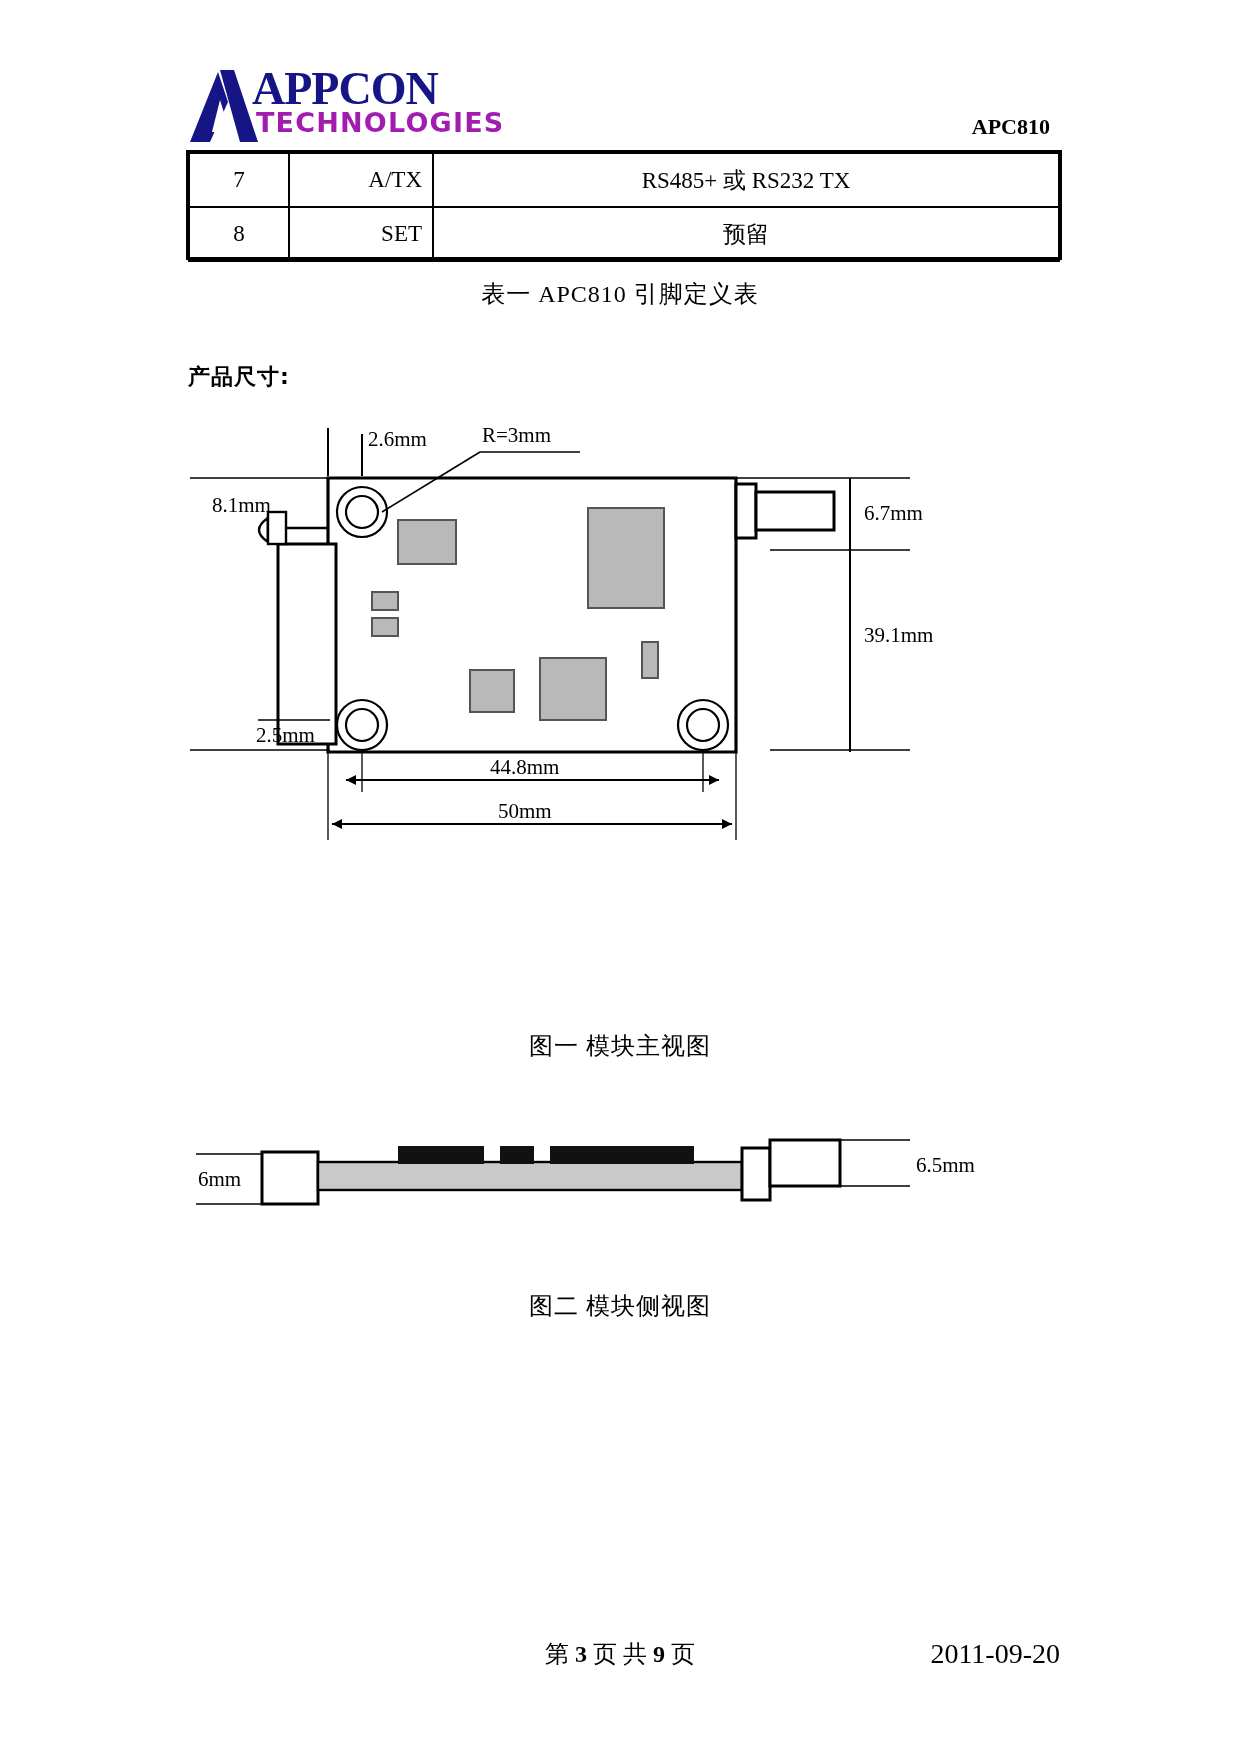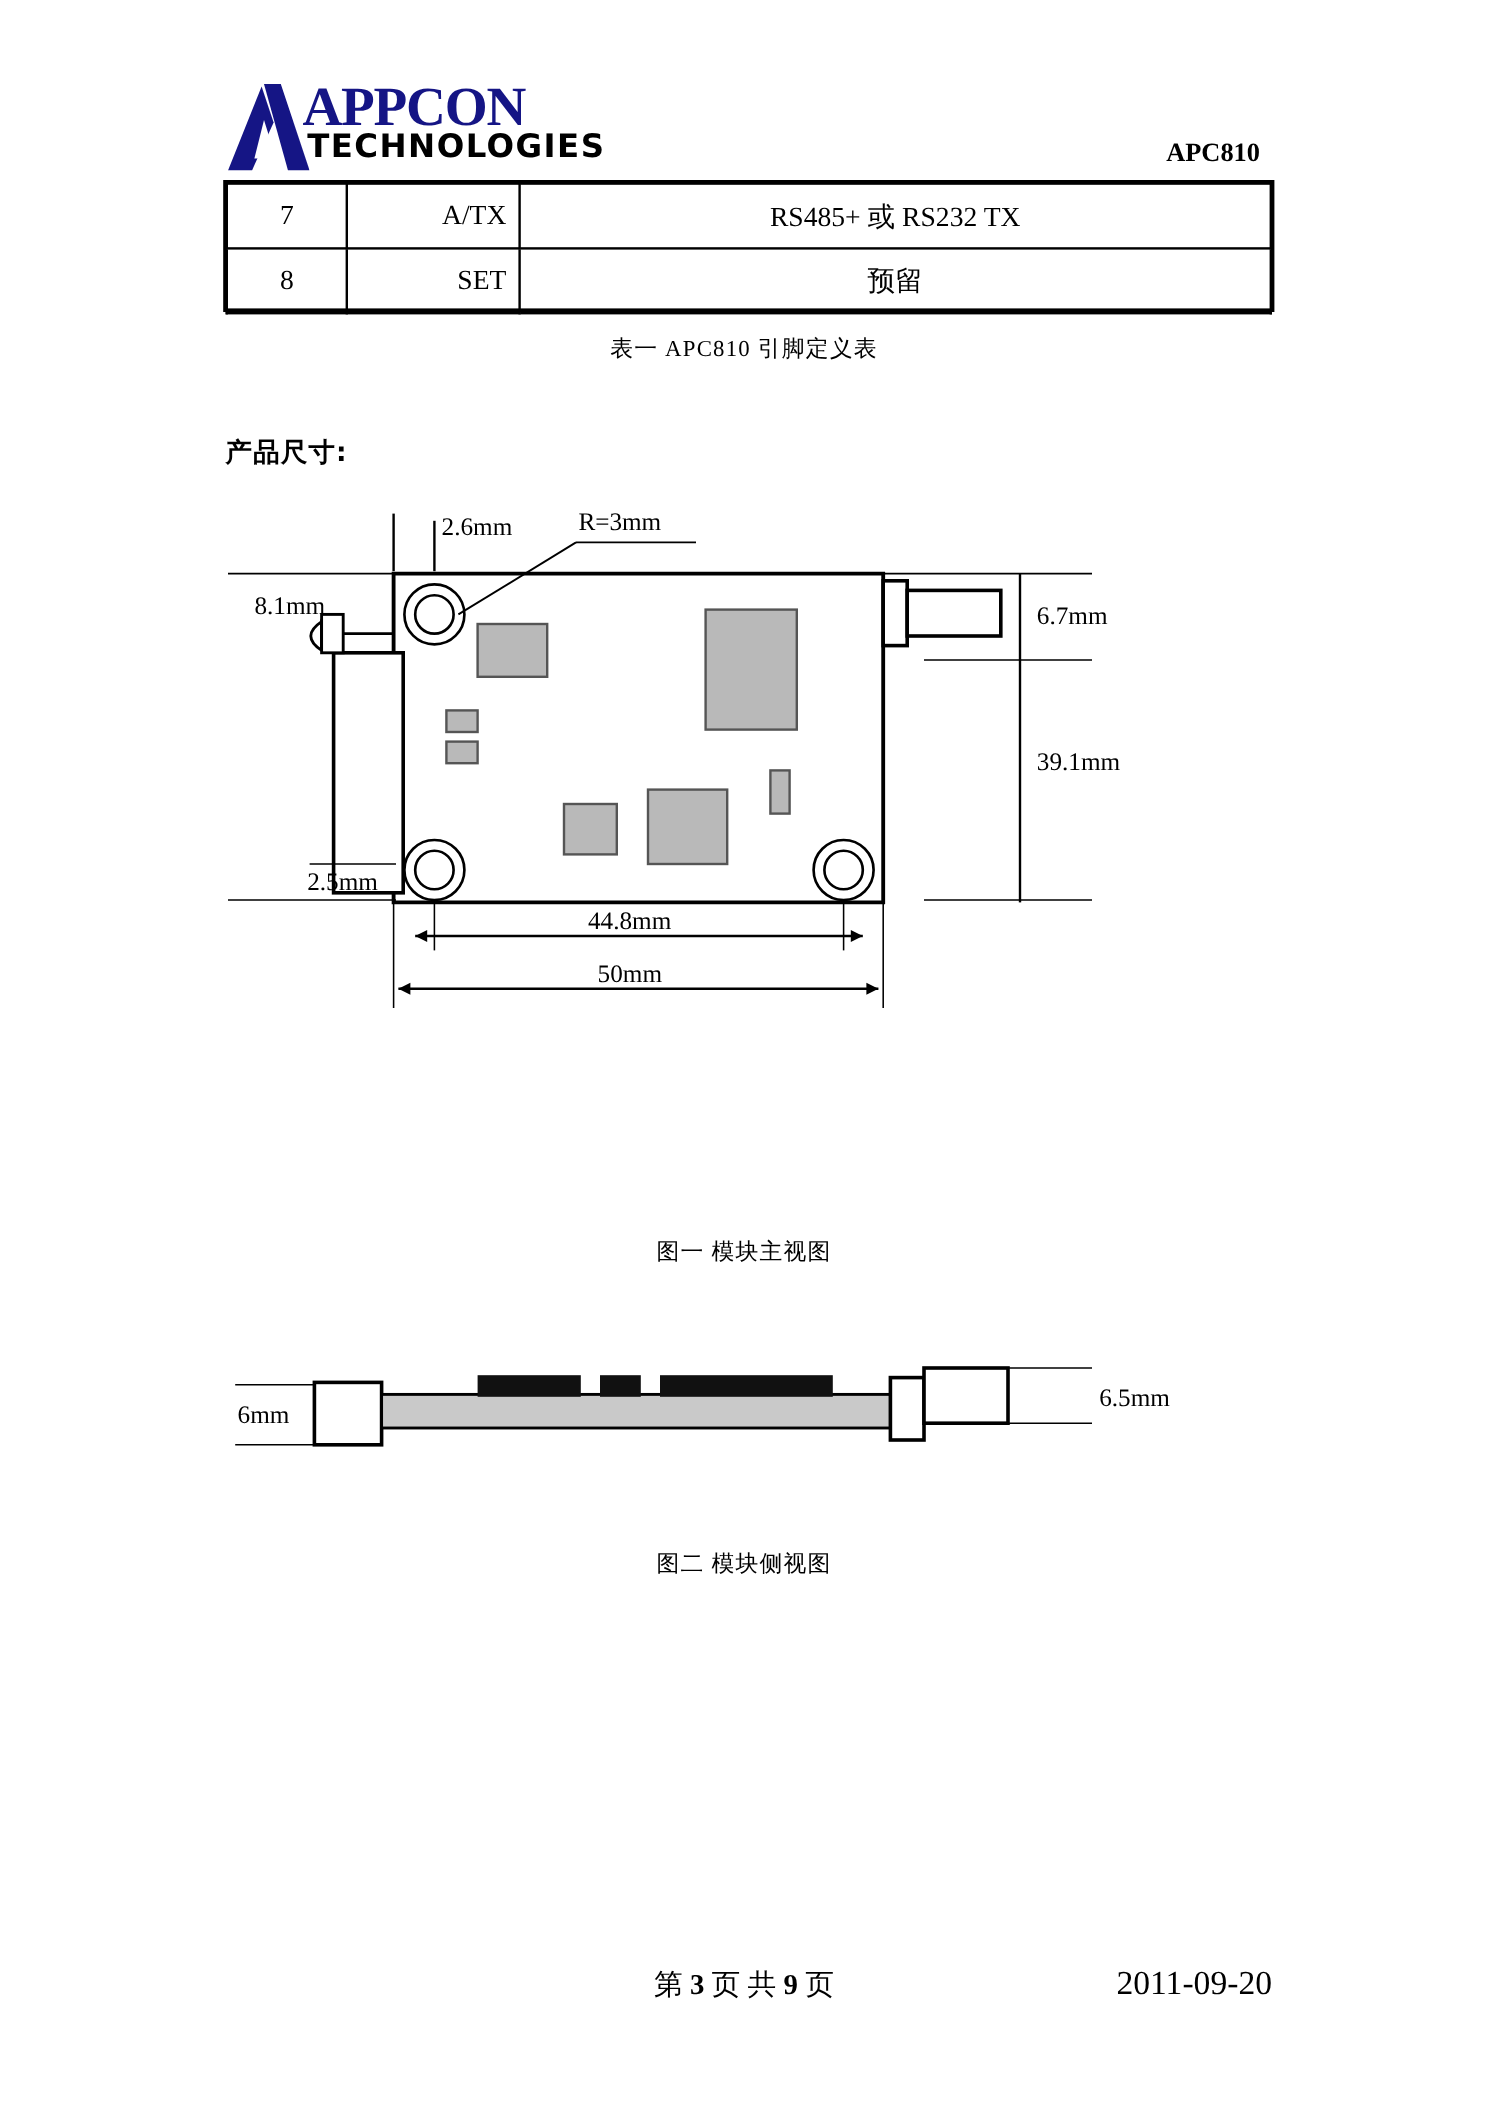--- a/index.html
+++ b/index.html
@@ -20,21 +20,21 @@
   .logo-appcon{
     position:absolute;left:62px;top:-2px;
     font-family:Liberation Serif, serif;
     font-weight:bold;font-size:46px;letter-spacing:-1px;
     color:#151585;line-height:46px;
   }
   .logo-tech{
     position:absolute;left:66px;top:41px;
     font-family:"DejaVu Sans", sans-serif;
     font-weight:bold;font-size:27px;letter-spacing:1.2px;
-    color:#000000;line-height:27px;
+    color:#a21caf;line-height:27px;
   }
   .doc-code{
     position:absolute;right:0;top:46px;
     font-family:"Liberation Serif", serif;
     font-weight:bold;font-size:22px;
   }
 
   
   .pin-table{
     position:absolute;left:188px;top:152px;width:872px;
@@ -49,21 +49,21 @@
   }
   .col-no{width:78px;text-align:center;}
   .col-name{width:122px;text-align:right;}
   .col-desc{text-align:center;padding-left:14px;}
   .table-outer{
     position:absolute;left:186px;top:150px;width:876px;height:110px;
     border:3px solid #000;box-sizing:border-box;pointer-events:none;
   }
   .caption{
     position:absolute;width:100%;text-align:center;
-    font-size:19px;letter-spacing:1px;
+    font-size:24px;letter-spacing:1px;
   }
   .cap-table{top:278px;}
 
   .section-heading{
     position:absolute;left:188px;top:362px;
     font-family:"DejaVu Sans", sans-serif;
     font-weight:bold;font-size:22px;letter-spacing:1px;
   }
 
   

